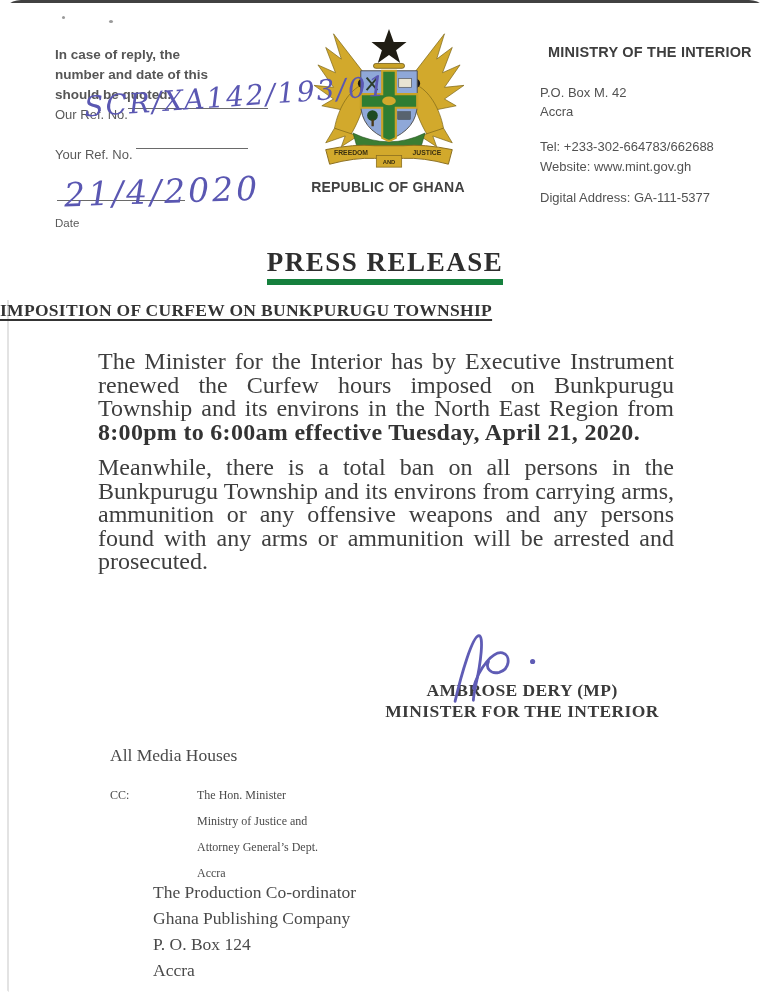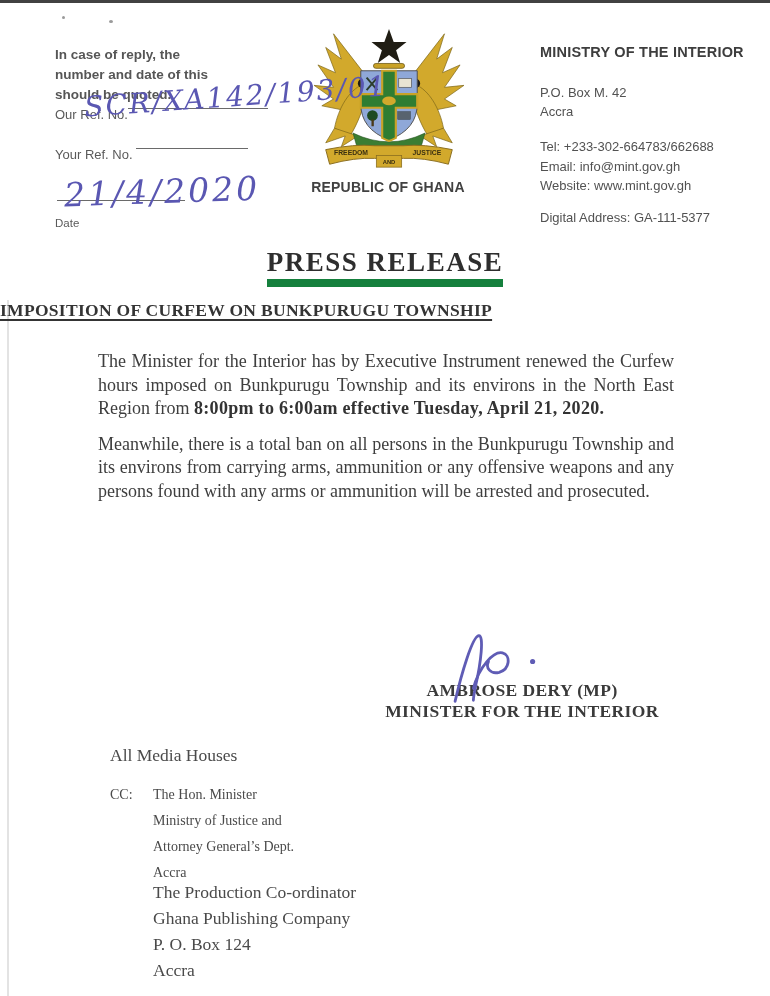--- a/index.html
+++ b/index.html
@@ -1,17 +1,17 @@
 <!DOCTYPE html>
 <html><head>
 <meta charset="utf-8">
 <style>
   html,body{margin:0;padding:0;background:#ffffff;}
   .page{position:relative;width:770px;height:996px;background:#ffffff;overflow:hidden;
-        font-family:"Liberation Sans",sans-serif;color:#3f3f3f;}
+        font-family:"Liberation Sans",sans-serif;color:#3f3f3f;border-radius:21px;}
   .top-edge{position:absolute;top:0;left:0;width:770px;height:3px;background:#414141;}
   .scan-edge{position:absolute;left:7px;top:300px;width:2px;height:696px;background:#e3e3e3;}
   .speck{position:absolute;background:#9a9a9a;border-radius:50%;}
   .speck1{left:62px;top:16px;width:3px;height:3px;}
   .speck2{left:109px;top:20px;width:4px;height:3px;}
 
   
   .reply-note{position:absolute;left:55px;top:45px;width:210px;font-size:13.5px;
               font-weight:700;color:#565656;line-height:20px;}
   .ref-label{position:absolute;font-size:13px;color:#5a5a5a;}
@@ -29,51 +29,51 @@
 
   
   .arms{position:absolute;left:305px;top:26px;width:168px;height:146px;}
   .arms svg{width:100%;height:100%;}
   .republic{position:absolute;left:283px;top:179px;width:210px;text-align:center;
             font-size:14px;font-weight:700;color:#414141;letter-spacing:0.2px;}
 
   
   .ministry{position:absolute;left:540px;top:44px;width:220px;font-size:13px;
             color:#525252;line-height:19px;}
-  .ministry .m-name{font-size:14.5px;font-weight:700;color:#3d3d3d;letter-spacing:0.2px;line-height:17px;}
+  .ministry .m-name{font-size:14.5px;font-weight:700;color:#3d3d3d;letter-spacing:0.2px;line-height:17px;margin-left:8px;}
   .ministry .m-addr{margin-top:22px;}
   .ministry .m-contact{margin-top:16px;line-height:19.5px;}
   .ministry .m-digital{margin-top:12px;}
   .title{position:absolute;left:0;top:247px;width:770px;text-align:center;}
   .title span{display:inline-block;font-family:"Liberation Serif",serif;font-size:27px;
               font-weight:700;color:#2e2e2e;letter-spacing:1.5px;
-              border-bottom:8px solid #15803d;padding-bottom:1px;}
+              border-bottom:6px solid #15803d;padding-bottom:1px;}
   .subtitle{position:absolute;left:0;top:297px;width:770px;text-align:left;
             font-family:"Liberation Serif",serif;font-size:17.5px;font-weight:700;
             color:#343434;line-height:26px;letter-spacing:0.3px;}
   .subtitle span{text-decoration:underline;text-underline-offset:3px;text-decoration-thickness:1.5px;}
 
   
   .body-text{position:absolute;left:98px;top:350px;width:576px;
-             font-family:"Liberation Serif",serif;font-size:18px;line-height:23.5px;
+             font-family:"Liberation Serif",serif;font-size:24px;line-height:23.5px;
              color:#3e3e3e;text-align:justify;}
   .body-text p{margin:0 0 12px 0;}
   .body-text .b{font-weight:700;color:#333333;letter-spacing:0.3px;}
 
   
   .sig-ink{position:absolute;left:440px;top:626px;width:140px;height:80px;z-index:6;}
   .sig-block{position:absolute;left:372px;top:680px;width:300px;text-align:center;
              font-family:"Liberation Serif",serif;font-weight:700;font-size:17.5px;
              color:#3a3a3a;line-height:21px;letter-spacing:0.4px;}
 
   
   .dist-to{position:absolute;left:110px;top:745px;font-family:"Liberation Serif",serif;
            font-size:17.5px;color:#4a4a4a;}
   .cc-row{position:absolute;left:110px;top:782px;display:flex;
-          font-family:"Liberation Serif",serif;font-size:14px;color:#4a4a4a;line-height:26px;}
+          font-family:"Liberation Serif",serif;font-size:12px;color:#4a4a4a;line-height:26px;gap:44px;}
   .cc-row .cc-label{width:43px;}
   .cc2{position:absolute;left:153px;top:879px;font-family:"Liberation Serif",serif;
        font-size:17.5px;color:#4a4a4a;line-height:26px;}
 </style>
 </head>
 <body>
 
 <div class="page">
   <div class="top-edge"></div>
   <div class="scan-edge"></div>
@@ -142,21 +142,20 @@
   <div class="republic">REPUBLIC OF GHANA</div>
 
   <div class="ministry">
     <div class="m-name">MINISTRY OF THE INTERIOR</div>
     <div class="m-addr">
       <div>P.O. Box M. 42</div>
       <div>Accra</div>
     </div>
     <div class="m-contact">
       <div>Tel: +233-302-664783/662688</div>
-      <div>Email: info@mint.gov.gh</div>
       <div>Website: www.mint.gov.gh</div>
     </div>
     <div class="m-digital">Digital Address: GA-111-5377</div>
   </div>
 
   <div class="title">
     <span>PRESS RELEASE</span>
   </div>
   <div class="subtitle">
     <div><span>IMPOSITION OF CURFEW ON BUNKPURUGU TOWNSHIP</span></div>

